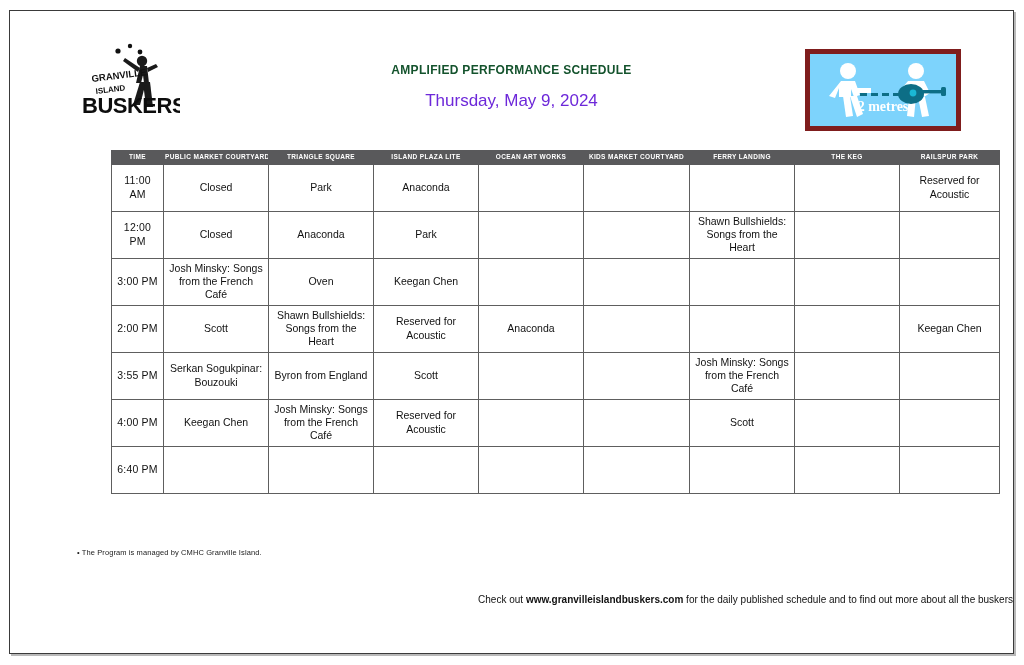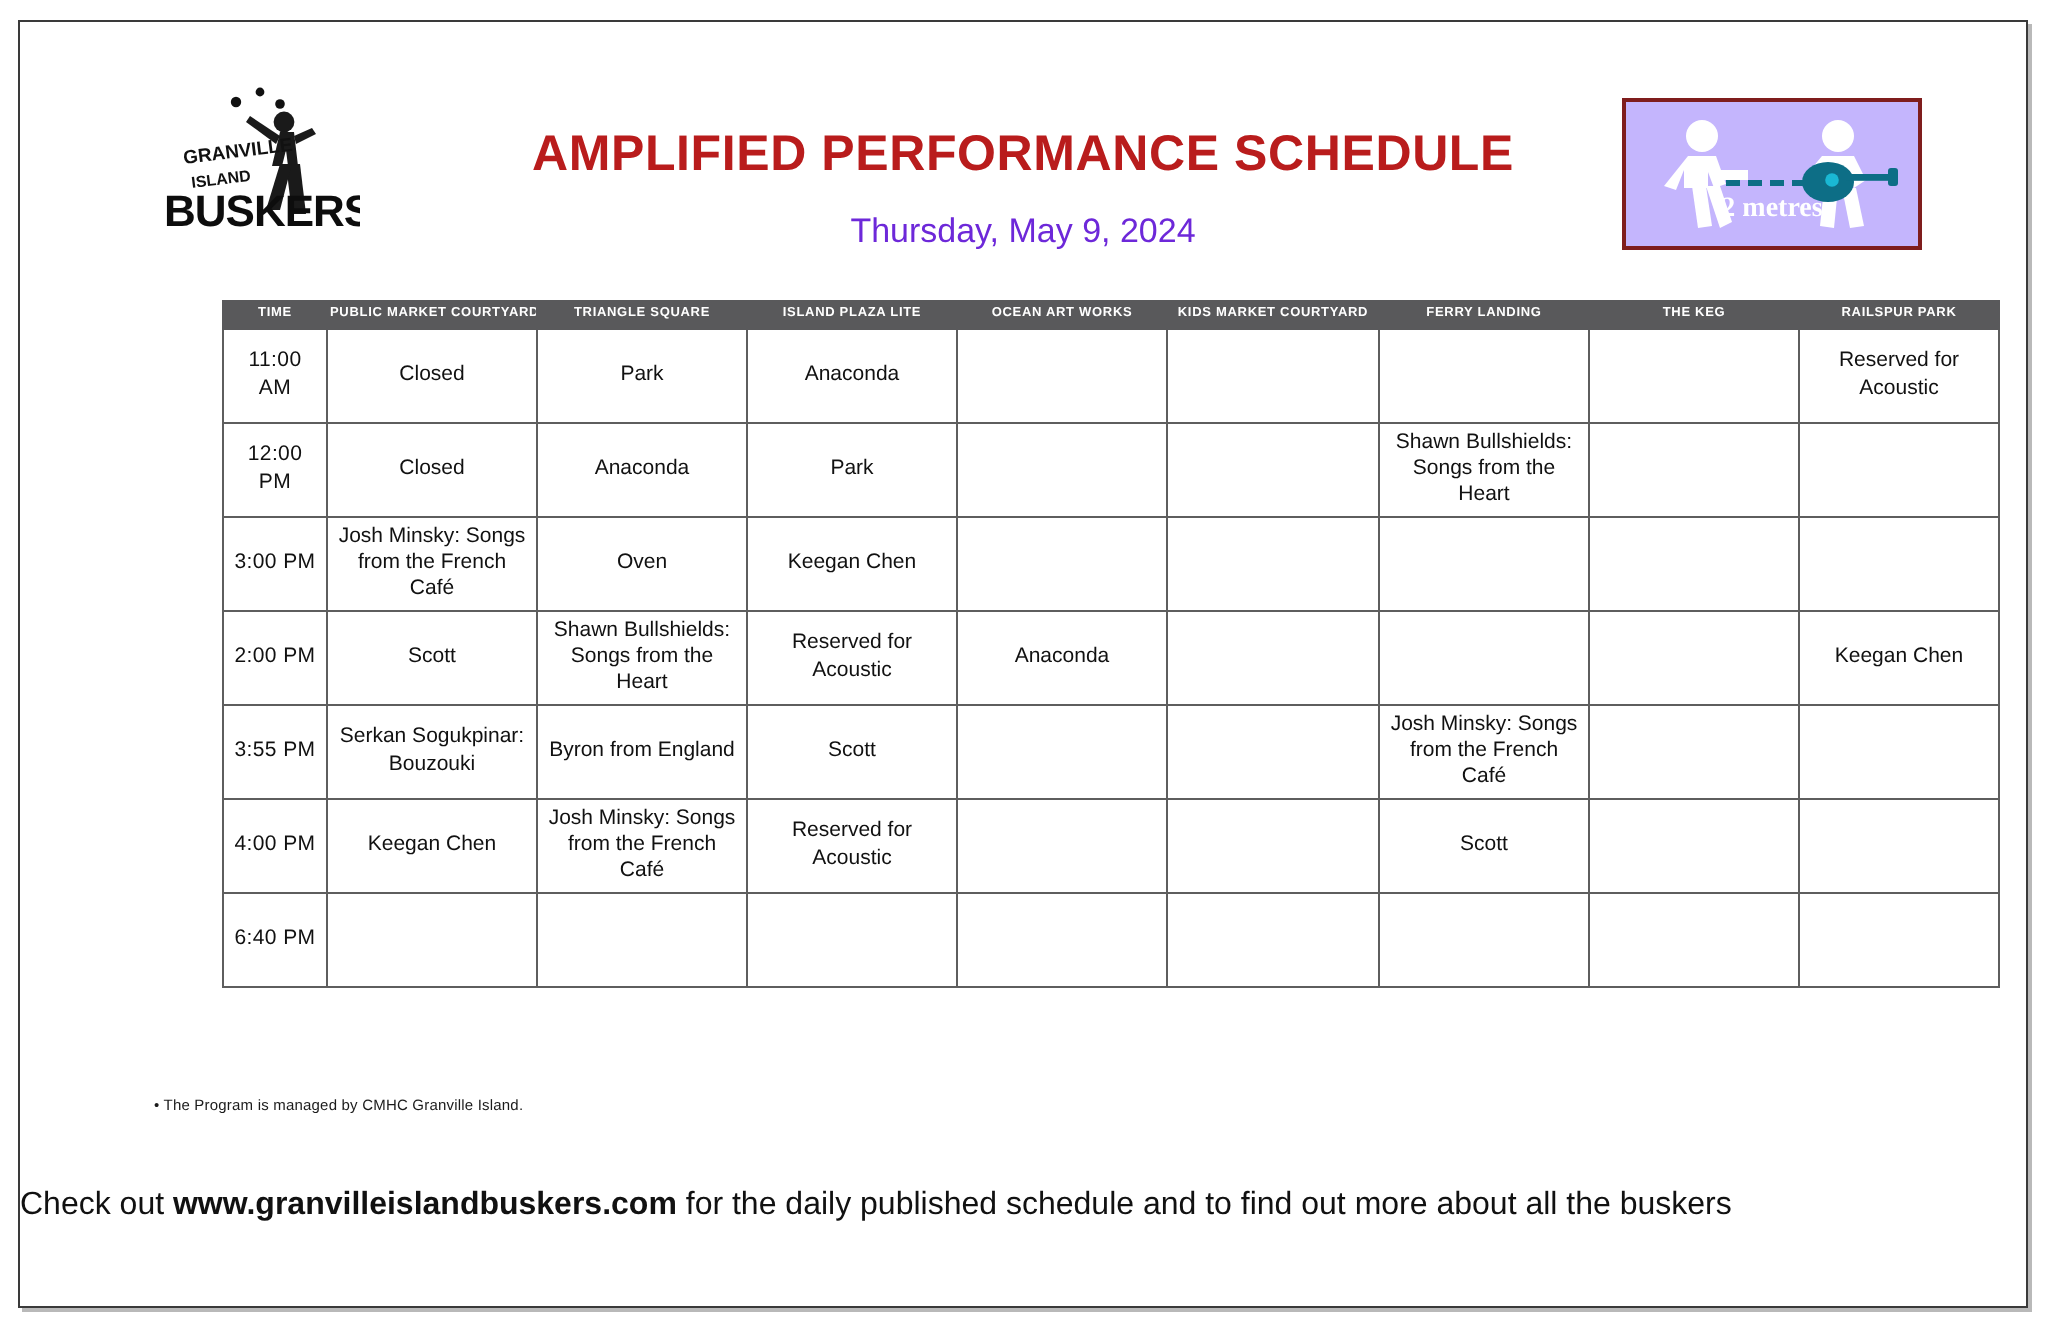--- a/index.html
+++ b/index.html
@@ -41,40 +41,40 @@
 
   .title-block {
     position: absolute;
     left: 50%;
     top: 52px;
     transform: translateX(-50%);
     text-align: center;
     width: 560px;
   }
   .doc-title {
-    font-size: 25px;
+    font-size: 12px;
     font-weight: bold;
     letter-spacing: 0.3px;
-    color: #b91c1c;
+    color: #14532d;
     white-space: nowrap;
   }
   .doc-date {
     margin-top: 14px;
     font-size: 17px;
     color: #6d28d9;
   }
 
   .distance-badge {
     position: absolute;
     right: 52px;
     top: 38px;
     width: 146px;
     height: 72px;
-    background: #c4b5fd;
-    border: 2px solid #7f1d1d;
+    background: #7dd3fc;
+    border: 5px solid #7f1d1d;
   }
   .distance-badge svg { display: block; }
 
   
   .table-wrap {
     position: absolute;
     left: 61px;
     top: 139px;
     width: 888px;
   }
@@ -135,22 +135,22 @@
     top: 537px;
     font-size: 7.5px;
     color: #1b1b1b;
     letter-spacing: 0.1px;
   }
   .weblink {
     position: absolute;
     left: 0;
     right: 0;
     top: 583px;
-    text-align: left;
-    font-size: 16px;
+    text-align: right;
+    font-size: 10px;
     color: #111111;
   }
   .weblink b { font-weight: bold; }
 </style>
 </head>
 <body>
 
 <div class="page">
 
   <div class="header">

